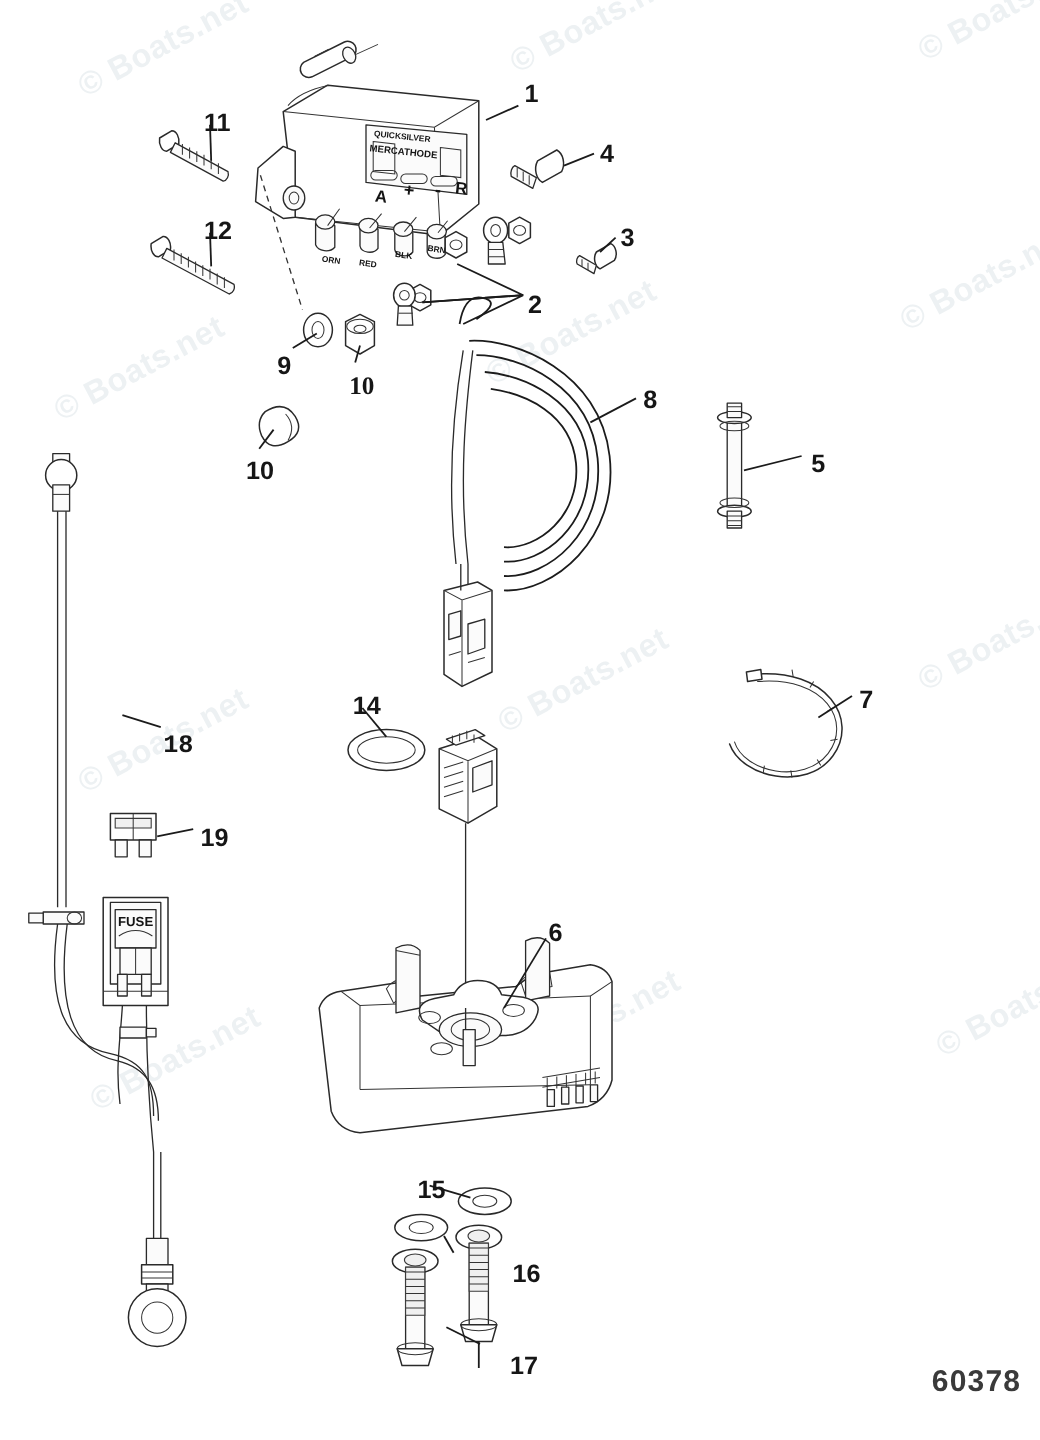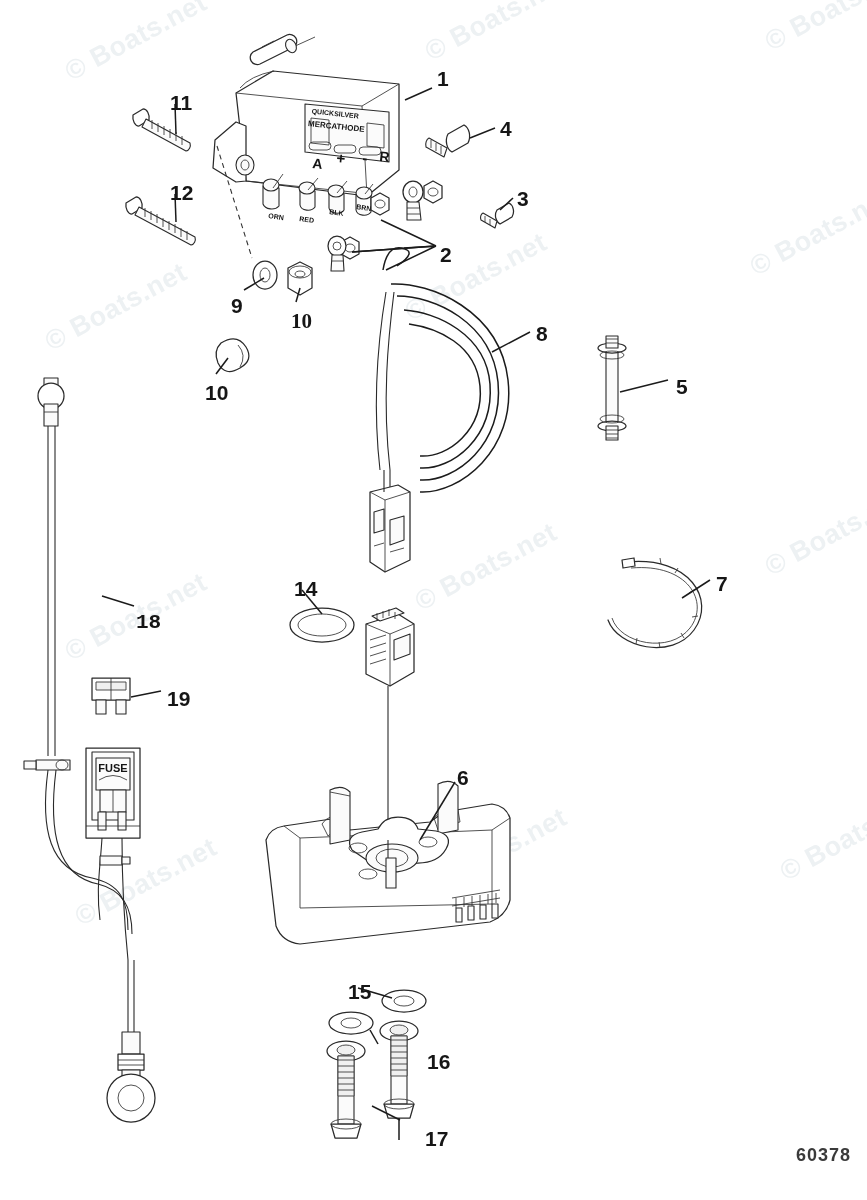--- a/index.html
+++ b/index.html
@@ -5,21 +5,21 @@
   html,body{margin:0;padding:0;background:#fff;}
   body{width:867px;height:1200px;position:relative;overflow:hidden;
        font-family:"Liberation Sans",sans-serif;color:#1b1b1b;}
   #stage{position:absolute;inset:0;width:867px;height:1200px;}
   svg.layer{position:absolute;left:0;top:0;width:867px;height:1200px;}
   .wm{position:absolute;color:#edf1f3;font-size:27px;font-weight:bold;
       letter-spacing:.5px;transform:rotate(-28deg);transform-origin:left top;
       white-space:nowrap;user-select:none;font-family:"Liberation Sans",sans-serif;}
   .callout{position:absolute;font-size:21px;font-weight:bold;color:#161616;
            font-family:"Liberation Sans",sans-serif;line-height:1;}
-  #diagram-number{position:absolute;right:16px;bottom:34px;font-size:18px;
+  #diagram-number{position:absolute;right:16px;bottom:34px;font-size:25px;
       font-weight:bold;color:#3a3a3a;letter-spacing:1px;}
   .ln{stroke:#1b1b1b;stroke-width:1.5;fill:none;}
   .pt{stroke:#2a2a2a;stroke-width:1.25;fill:#ffffff;stroke-linejoin:round;stroke-linecap:round;}
   .pt2{stroke:#2a2a2a;stroke-width:1.1;fill:#fbfbfb;stroke-linejoin:round;stroke-linecap:round;}
   .sh{stroke:#3a3a3a;stroke-width:.9;fill:#f0f0f0;}
   .thin{stroke:#333;stroke-width:.85;fill:none;}
   .dash{stroke:#333;stroke-width:1.1;fill:none;stroke-dasharray:5 4;}
   .wire{stroke:#2a2a2a;stroke-width:1.1;fill:none;}
   .lbl{font-family:"Liberation Sans",sans-serif;font-weight:bold;fill:#141414;}
 </style>

